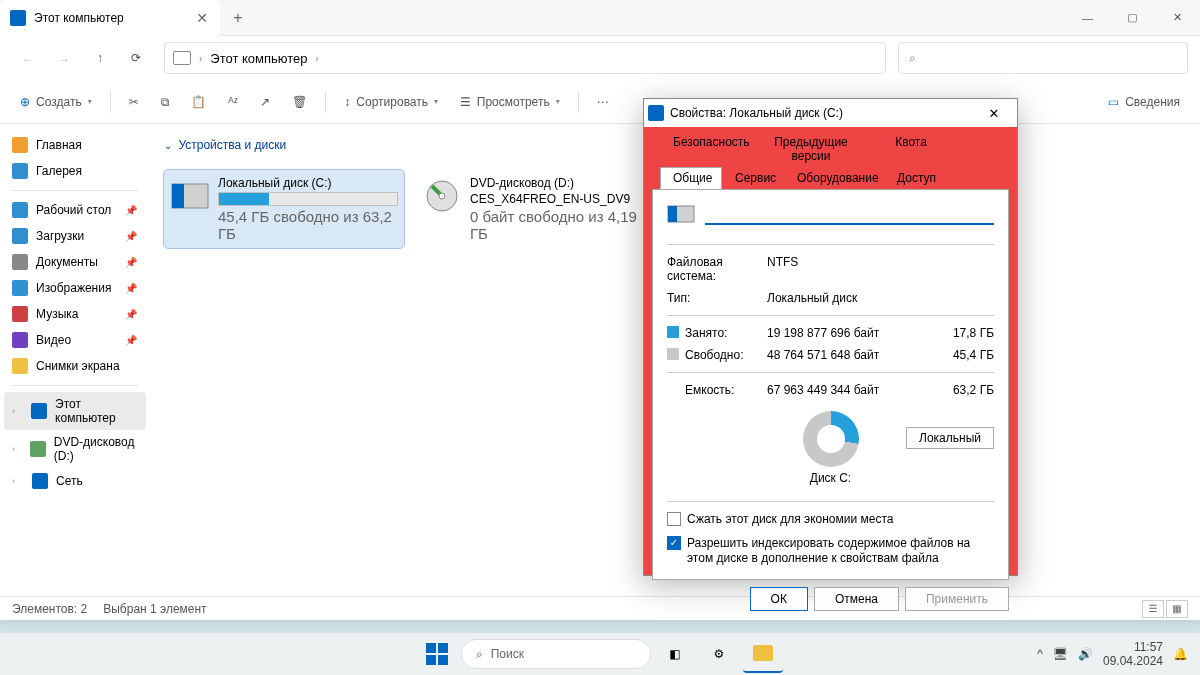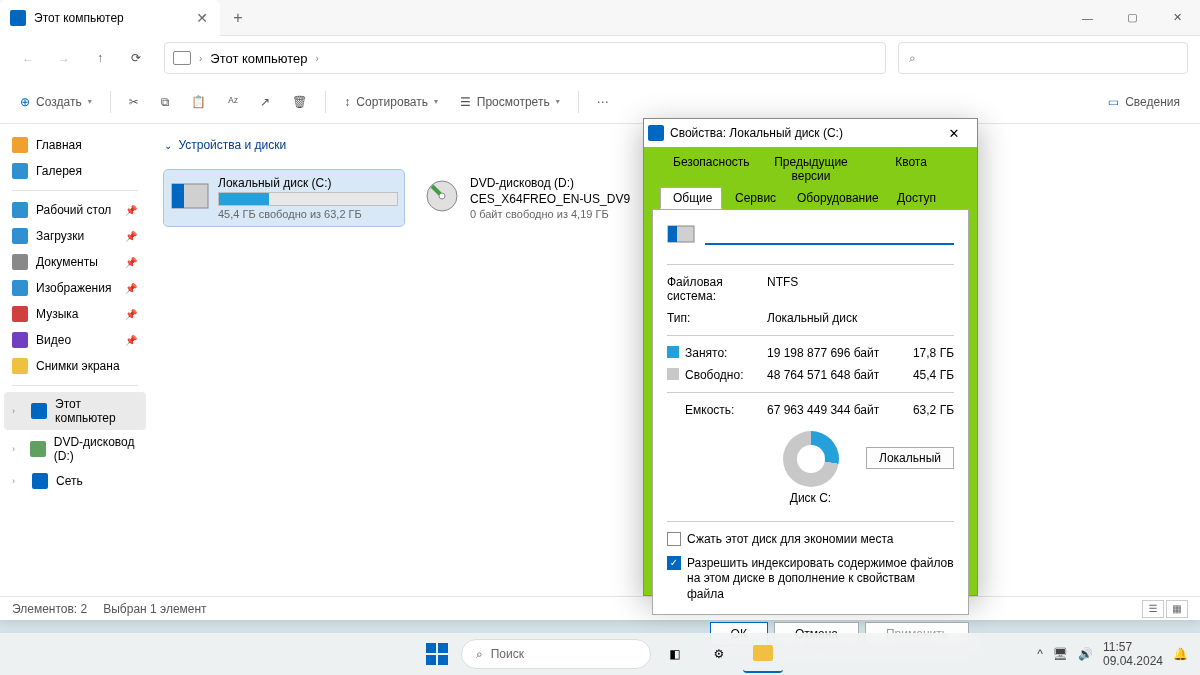--- a/index.html
+++ b/index.html
@@ -37,26 +37,26 @@
 .content{flex:1;padding:10px 14px;overflow-y:auto}
 .group-header{display:flex;align-items:center;gap:6px;color:#003e92;font-size:13px;padding:4px 0}
 .drives{display:flex;gap:12px;margin-top:14px}
 .drive{display:flex;gap:8px;padding:6px;width:240px;border-radius:4px}
 .drive.sel{background:#d9e8f6;outline:1px solid #a8c7e8}
 .drive-icon{width:40px;height:40px;flex-shrink:0;display:flex;align-items:center;justify-content:center}
 .drive-info{flex:1;display:flex;flex-direction:column;gap:2px}
 .drive-name{font-size:12px}
 .drive-bar{height:14px;background:#e8e8e8;border:1px solid #c0c0c0;position:relative}
 .drive-fill{height:100%;background:#26a0da}
-.drive-free{font-size:11px;color:#666}
+.drive-free{font-size:15px;color:#666}
 .statusbar{height:24px;display:flex;align-items:center;padding:0 12px;gap:16px;border-top:1px solid #e5e5e5;font-size:12px;color:#555}
 .sb-right{margin-left:auto;display:flex;gap:2px}
 .view-btn{width:22px;height:18px;border:1px solid #ccc;display:flex;align-items:center;justify-content:center;font-size:10px;color:#666}
 
-.dialog{position:absolute;top:118px;left:643px;width:335px;height:478px;background:#84cc16;border:1px solid #888;box-shadow:0 8px 30px rgba(0,0,0,.3);display:flex;flex-direction:column}
+.dialog{position:absolute;top:98px;left:643px;width:375px;height:478px;background:#ef4444;border:1px solid #888;box-shadow:0 8px 30px rgba(0,0,0,.3);display:flex;flex-direction:column}
 .dlg-title{height:28px;background:#fff;display:flex;align-items:center;padding:0 4px;gap:6px}
 .dlg-icon{width:16px;height:16px;background:#0067c0;border-radius:2px}
 .dlg-close{margin-left:auto;width:38px;height:28px;display:flex;align-items:center;justify-content:center;font-size:13px}
 .dlg-tabs{display:flex;flex-wrap:wrap;padding:4px 16px 0;font-size:12px}
 .dlg-tab{padding:3px 12px;border:1px solid transparent;text-align:center}
 .dlg-tab.row2{border-bottom:none}
 .dlg-tab.active{background:#fff;border:1px solid #aaa;border-bottom:1px solid #fff;position:relative;z-index:2}
 .dlg-body{flex:1;padding:10px 14px;border:1px solid #aaa;margin:0 8px -1px;background:#fff;display:flex;flex-direction:column;gap:4px}
 .dlg-iconrow{display:flex;align-items:center;gap:10px;padding-bottom:8px}
 .dlg-bigicon{width:28px;height:28px}
@@ -78,21 +78,21 @@
 .dlg-buttons{display:flex;gap:6px;padding:8px;justify-content:flex-end}
 .dlg-btn{padding:4px 20px;border:1px solid #aaa;background:#fdfdfd;font-size:12px}
 .dlg-btn.def{border-color:#0067c0}
 .dlg-btn.dis{color:#999}
 
 .taskbar{position:absolute;bottom:0;left:0;width:1200px;height:42px;background:rgba(243,243,243,.85);backdrop-filter:blur(10px);display:flex;align-items:center}
 .tb-center{position:absolute;left:50%;transform:translateX(-50%);display:flex;align-items:center;gap:4px}
 .tb-item{width:40px;height:38px;display:flex;align-items:center;justify-content:center;border-radius:4px}
 .tb-search{display:flex;align-items:center;gap:8px;background:#fff;border-radius:16px;padding:0 14px;height:30px;width:190px;border:1px solid #ddd}
 .tb-tray{margin-left:auto;display:flex;align-items:center;gap:10px;padding:0 12px;color:#444}
-.tb-time{text-align:left;font-size:11px;line-height:1.2}
+.tb-time{text-align:right;font-size:11px;line-height:1.2}
 svg{display:block}
 </style>
 </head>
 <body>
 
 <div class="explorer">
   <div class="titlebar">
     <div class="tab">
       <div class="tab-icon"></div>
       <span class="tab-title">Этот компьютер</span>

